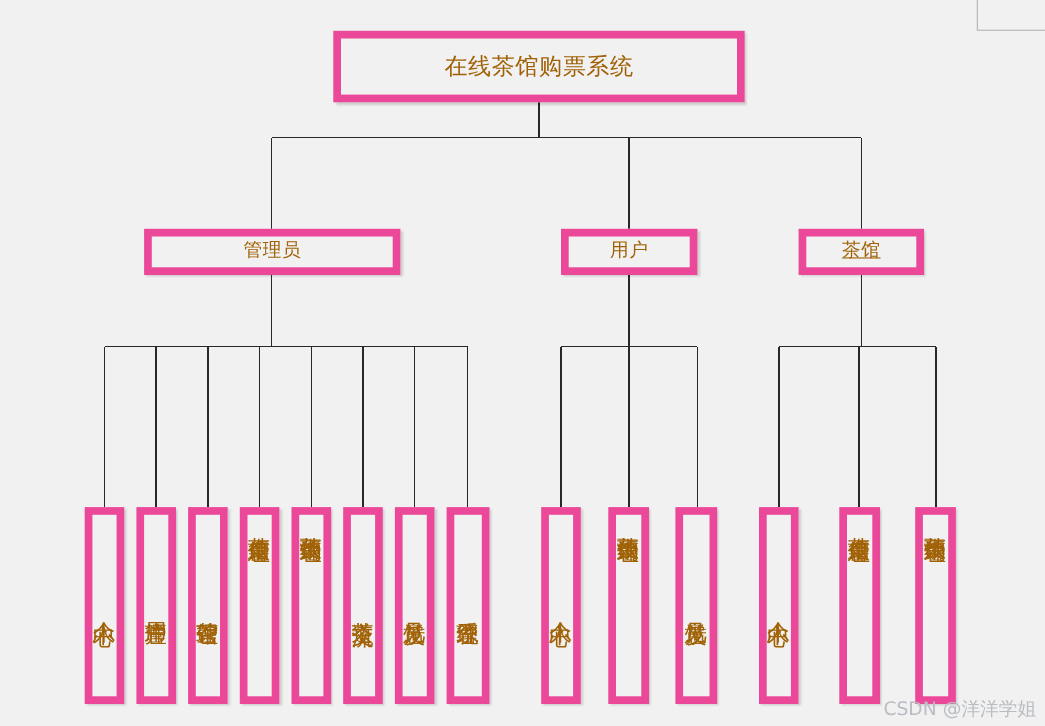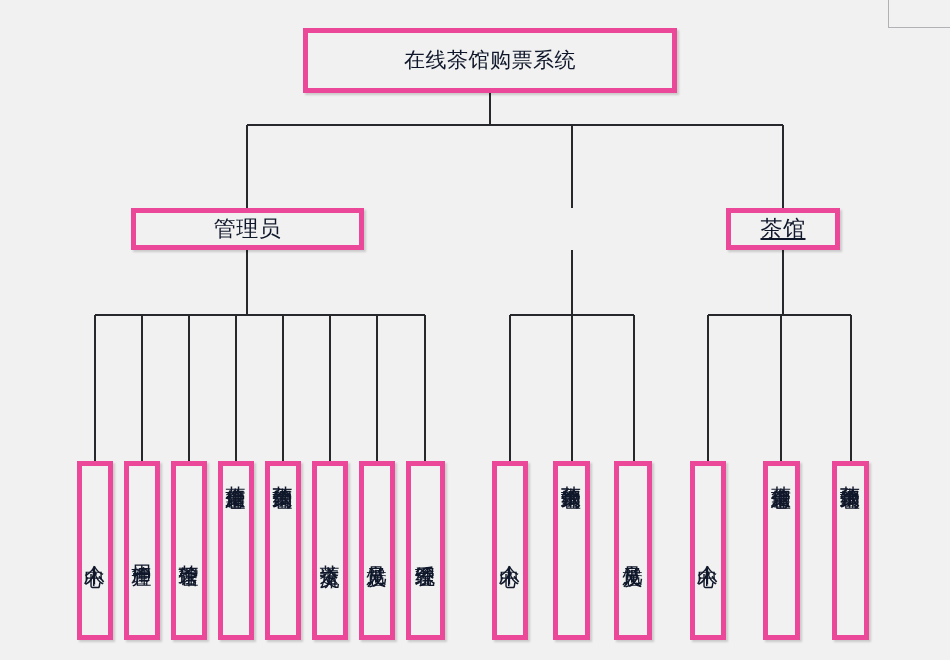--- a/index.html
+++ b/index.html
@@ -23,38 +23,38 @@
     left: 0;
     top: 0;
     width: 950px;
     height: 660px;
     pointer-events: none;
   }
   .node {
     position: absolute;
     box-sizing: border-box;
     background: #f1f1f1;
-    border: 5px solid #ec4899;
+    border: 7px solid #ec4899;
     box-shadow: 2px 2px 2px rgba(0,0,0,0.16);
     display: flex;
     align-items: center;
     justify-content: center;
-    color: #0f172a;
+    color: #a16207;
     z-index: 2;
   }
   .node-label {
     display: block;
     text-align: center;
     line-height: 1.02;
     letter-spacing: 0.5px;
   }
   
   .node.root { font-size: 21px; }
   
-  .node.tier2 { font-size: 22px; }
+  .node.tier2 { font-size: 17px; }
   
   .node.leaf {
     font-size: 20px;
     padding: 4px 0;
     align-items: flex-start;
   }
   .node.leaf .node-label {
     writing-mode: vertical-rl;
     text-orientation: upright;
     letter-spacing: 1px;
@@ -128,20 +128,23 @@
   <div class="corner-artifact"></div>
 
   <div class="node root" style="left:303px; top:28px; width:374px; height:65px;">
     <span class="node-label">在线茶馆购票系统</span>
   </div>
 
   <div class="node tier2" style="left:131px; top:208px; width:233px; height:42px;">
     <span class="node-label">管理员</span>
   </div>
 
+  <div class="node tier2" style="left:510px; top:208px; width:124px; height:42px;">
+    <span class="node-label">用户</span>
+  </div>
 
   <div class="node tier2" style="left:726px; top:208px; width:114px; height:42px;text-decoration:underline;">
     <span class="node-label">茶馆</span>
   </div>
 
   <div class="node leaf center" style="left:77px; top:461px; width:36px; height:179px;">
     <span class="node-label">个人中心</span>
   </div>
   <div class="node leaf center" style="left:124px; top:461px; width:36px; height:179px;">
     <span class="node-label">用户管理</span>
@@ -178,14 +181,15 @@
   <div class="node leaf center" style="left:690px; top:461px; width:36px; height:179px;">
     <span class="node-label">个人中心</span>
   </div>
   <div class="node leaf" style="left:763px; top:461px; width:37px; height:179px;">
     <span class="node-label">茶桌信息管理</span>
   </div>
   <div class="node leaf" style="left:832px; top:461px; width:37px; height:179px;">
     <span class="node-label">茶桌预约管理</span>
   </div>
 
+  <div class="watermark">CSDN @洋洋学姐</div>
 
 </div>
 
 </body></html>

